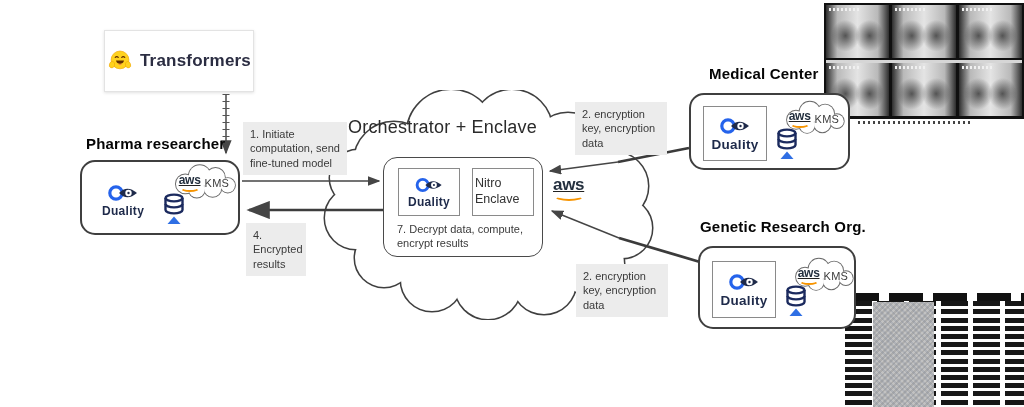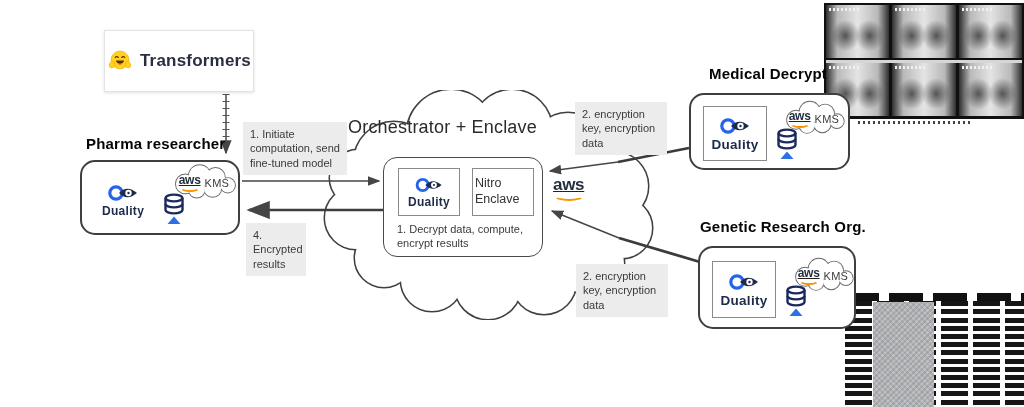--- a/index.html
+++ b/index.html
@@ -270,32 +270,32 @@
           <path d="M16 10 Q24 1.5 34 10 Q24 18.5 16 10 Z" fill="#1e2a4a"></path>
           <circle cx="25.5" cy="10" r="3.2" fill="#fff"></circle>
           <circle cx="25.5" cy="10" r="1.2" fill="#1e2a4a"></circle>
         </svg>
         <span class="dtxt">Duality</span>
       </div>
     </div>
     <div class="mini-box" style="left:88px;">
       <span class="nitro-txt">Nitro Enclave</span>
     </div>
-    <div class="step3-txt">1. Decrypt data, compute, encrypt results</div>
+    <div class="step3-txt">7. Decrypt data, compute, encrypt results</div>
   </div>
 
   <div class="aws-logo aws-center abs" style="left:553px; top:176px;">
     <span class="aws-txt">aws</span>
     <span class="aws-smile"></span>
   </div>
 
   <div class="step-label" style="left:575px; top:102px; width:92px;">2. encryption key, encryption data</div>
   <div class="step-label" style="left:576px; top:264px; width:92px;">2. encryption key, encryption data</div>
 
-  <div class="org-title" style="left:709px; top:65px;">Medical Decrypt</div>
+  <div class="org-title" style="left:709px; top:65px;">Medical Center</div>
 
   <div class="org-box" style="left:689px; top:93px; width:161px; height:77px;">
     <div class="duality-framed" style="left:12px; top:11px; width:64px; height:55px;">
       <div class="duality lg">
         <svg width="42" height="20" viewBox="0 0 40 20">
           <circle cx="13" cy="10" r="6.2" fill="none" stroke="#2563eb" stroke-width="3.2"></circle>
           <path d="M16 10 Q24 1.5 34 10 Q24 18.5 16 10 Z" fill="#1e2a4a"></path>
           <circle cx="25.5" cy="10" r="3.2" fill="#fff"></circle>
           <circle cx="25.5" cy="10" r="1.2" fill="#1e2a4a"></circle>
         </svg>

